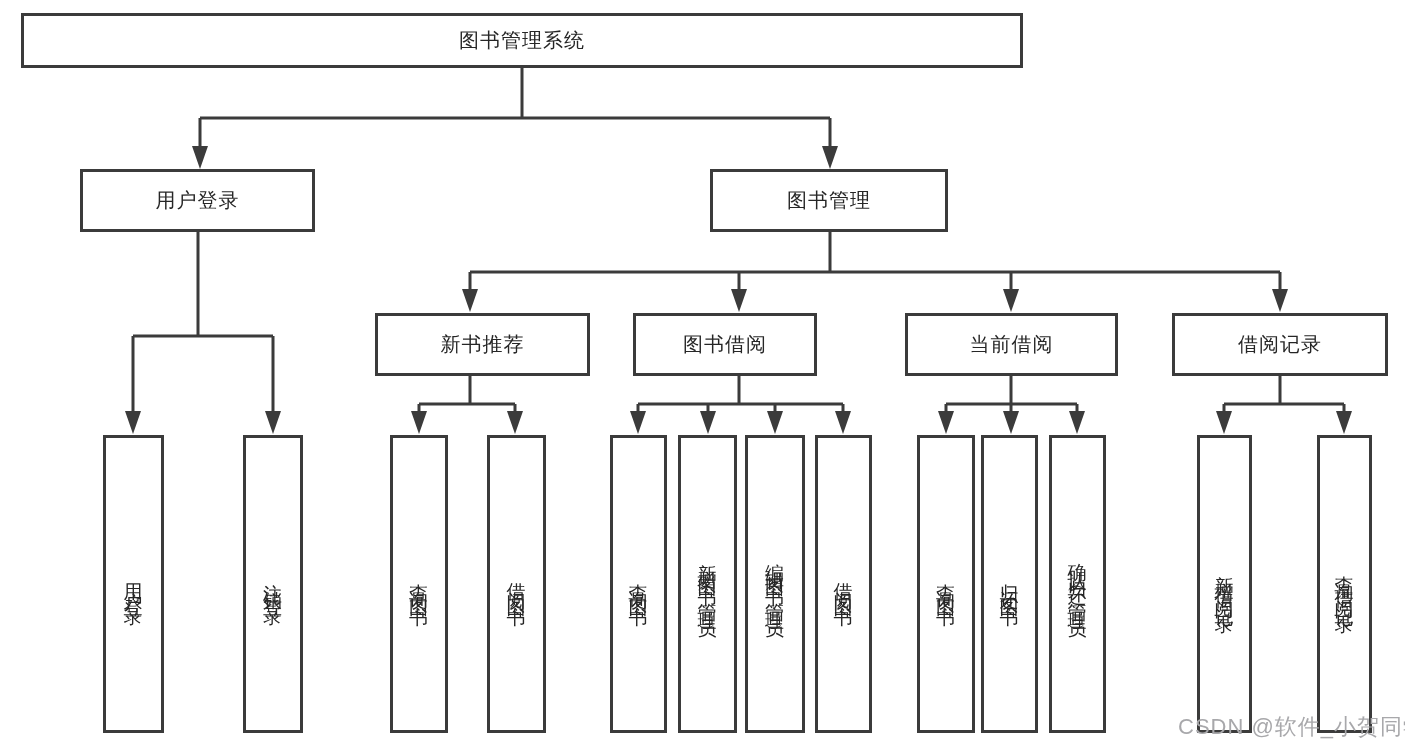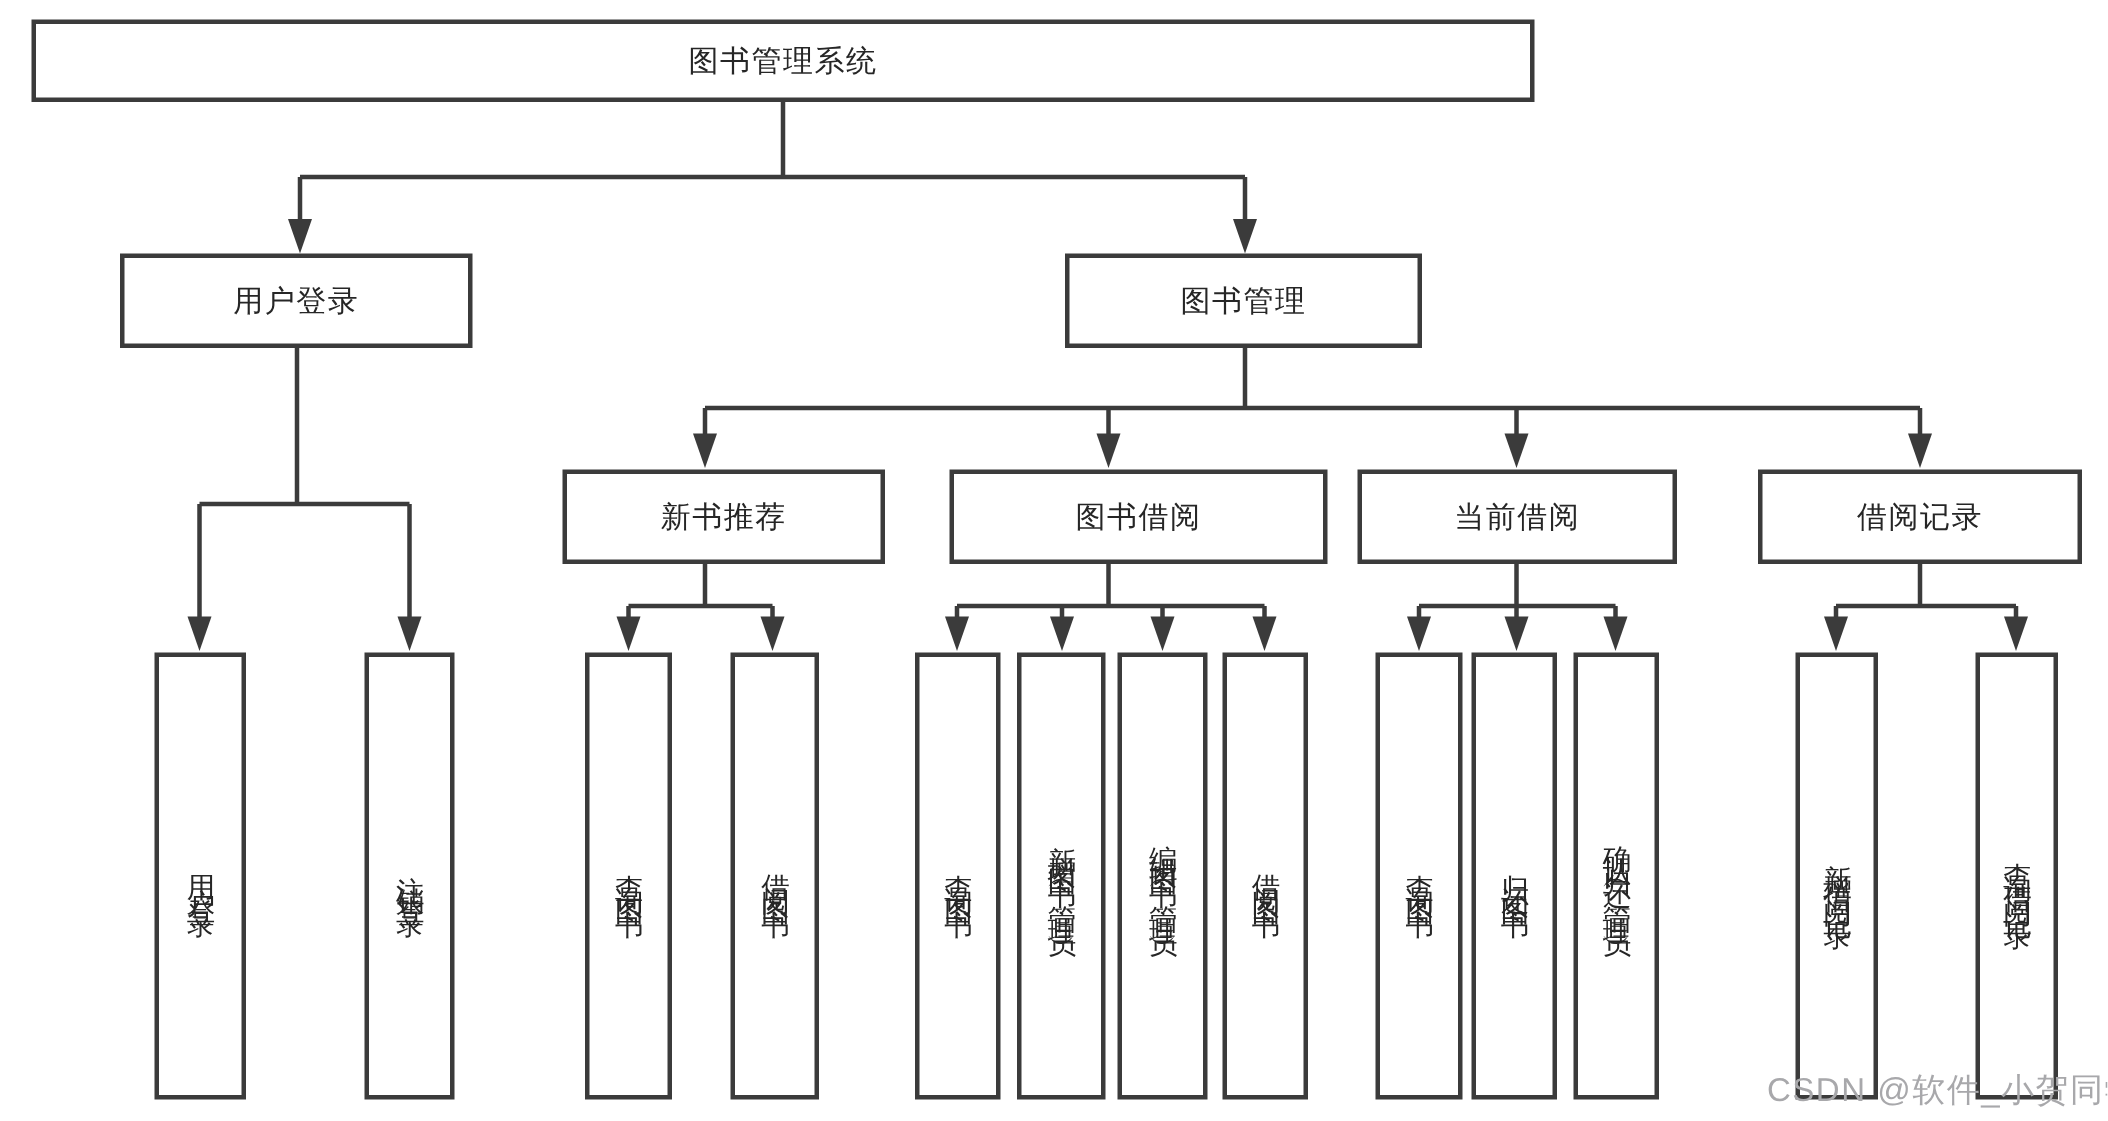--- a/index.html
+++ b/index.html
@@ -74,21 +74,21 @@
   <div class="box" style="left:80px;top:169px;width:235px;height:63px;">
     <span class="hlabel">用户登录</span>
   </div>
   <div class="box" style="left:710px;top:169px;width:238px;height:63px;">
     <span class="hlabel">图书管理</span>
   </div>
 
   <div class="box" style="left:363px;top:313px;width:215px;height:63px;margin-left:12px;">
     <span class="hlabel">新书推荐</span>
   </div>
-  <div class="box" style="left:633px;top:313px;width:252px;height:63px;">
+  <div class="box" style="left:633px;top:313px;width:184px;height:63px;">
     <span class="hlabel">图书借阅</span>
   </div>
   <div class="box" style="left:905px;top:313px;width:213px;height:63px;">
     <span class="hlabel">当前借阅</span>
   </div>
   <div class="box" style="left:1172px;top:313px;width:216px;height:63px;">
     <span class="hlabel">借阅记录</span>
   </div>
 
   <div class="box" style="left:103px;top:435px;width:61px;height:298px;">

